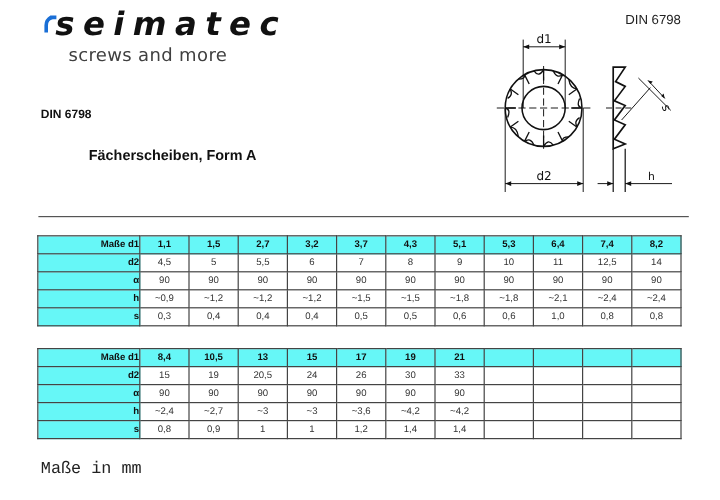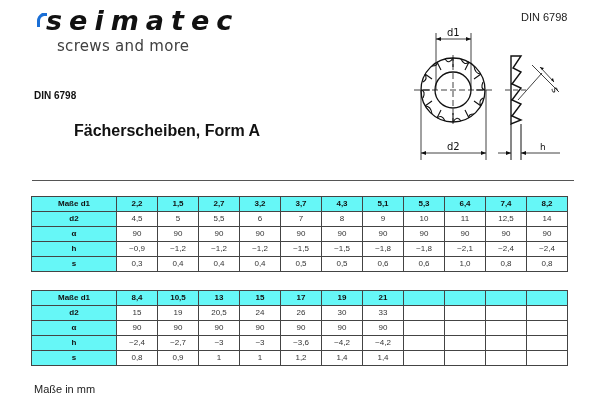--- a/index.html
+++ b/index.html
@@ -5,30 +5,30 @@
   html, body { margin: 0; padding: 0; background: #ffffff; }
   body { width: 600px; height: 417px; position: relative; overflow: hidden;
          font-family: "Liberation Sans", sans-serif; color: #111; }
   .abs { position: absolute; }
   .logo-word { left: 46px; top: 6px; font-family: "DejaVu Sans", sans-serif; font-style: italic; font-weight: bold;
                font-size: 27px; letter-spacing: 7px; color: #111; line-height: 30px; text-align: center; }
   .logo-sub { left: 57px; top: 37px; font-family: "DejaVu Sans", sans-serif; font-size: 15px; color: #404040; line-height: 18px; letter-spacing: 0.3px; }
   .logo-mark { left: 36px; top: 12px; width: 12px; height: 16px; }
   .din-top { left: 521px; top: 11px; font-size: 11px; color: #222; }
   .doc-num { left: 34px; top: 90px; font-size: 10px; font-weight: bold; }
-  .doc-title { left: 34px; top: 122px; font-size: 16px; font-weight: bold; padding-left: 40px; }
+  .doc-title { left: 34px; top: 122px; font-size: 12px; font-weight: bold; padding-left: 40px; }
   .rule { left: 32px; top: 180px; width: 542px; height: 1px; background: #555; }
   .drawing { left: 405px; top: 20px; width: 170px; height: 150px; }
   table.spec { position: absolute; left: 31px; border-collapse: collapse; table-layout: fixed; }
   table.spec td { border: 1px solid #444; height: 14px; padding: 0; text-align: center;
                   font-size: 8px; color: #333; line-height: 14px; }
-  table.spec td.label { background: #66f7f7; font-weight: bold; color: #111; width: 84px; }
+  table.spec td.label { background: #66f7f7; font-weight: bold; color: #111; width: 84px; text-align: right; }
   table.spec tr.head td { background: #66f7f7; font-weight: bold; color: #111; }
   table.spec td.val { width: 40px; }
-  .units { left: 34px; top: 383px; font-size: 11px; color: #222; }
+  .units { left: 34px; top: 383px; font-size: 14px; color: #222; font-family: Liberation Mono, monospace; }
 </style>
 </head>
 <body>
 
 <svg class="abs logo-mark" viewBox="0 0 12 16">
   <path d="M11 1 L6 1 Q1 4 1 9 L1 15 L4 15 L4 9 Q4 5 8 4 L11 4 Z" fill="#1a6fd6"></path>
 </svg>
 <div class="abs logo-word">seimatec</div>
 <div class="abs logo-sub">screws and more</div>
 
@@ -73,21 +73,21 @@
     <text x="540" y="150" font-size="9">h</text>
   </g>
 </svg>
 
 <div class="abs rule"></div>
 
 <table class="spec" style="top:196px">
   <tbody id="t0">
       <tr class="head">
         <td class="label">Maße d1</td>
-        <td class="val">2,2</td>
+        <td class="val">1,1</td>
         <td class="val">1,5</td>
         <td class="val">2,7</td>
         <td class="val">3,2</td>
         <td class="val">3,7</td>
         <td class="val">4,3</td>
         <td class="val">5,1</td>
         <td class="val">5,3</td>
         <td class="val">6,4</td>
         <td class="val">7,4</td>
         <td class="val">8,2</td>

